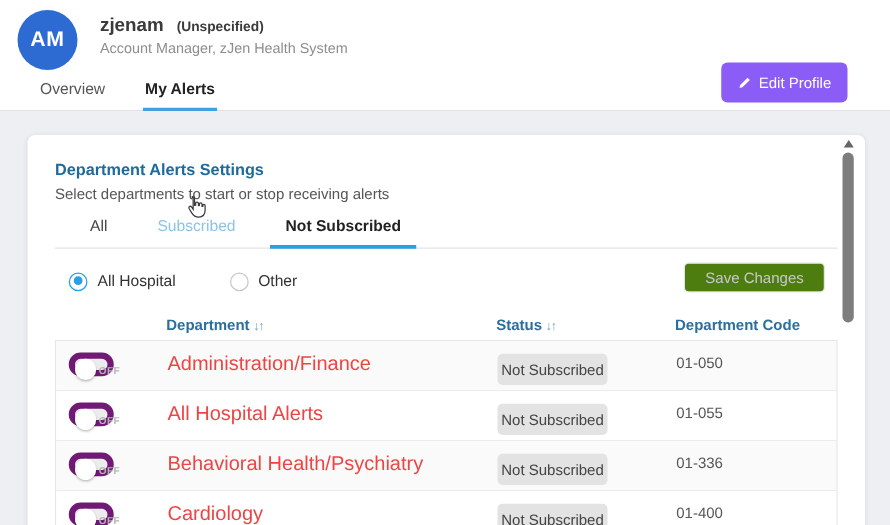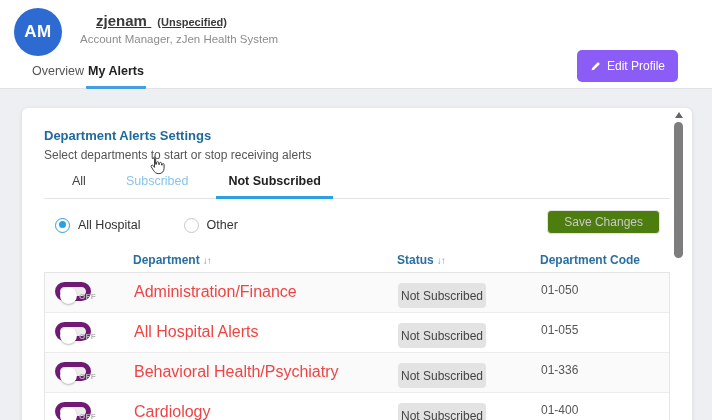--- a/index.html
+++ b/index.html
@@ -14,25 +14,25 @@
   .app-header {
     position:absolute; top:0; left:0; width:712px; height:89px;
     background:#fff; border-bottom:1px solid #e2e2e8;
   }
   .avatar {
     position:absolute; left:14px; top:8px; width:48px; height:48px;
     border-radius:50%; background:#2d6bd2; color:#fff;
     font-weight:bold; font-size:17px; letter-spacing:0.5px;
     display:flex; align-items:center; justify-content:center;
   }
-  .user-name-row { position:absolute; left:96px; top:12px; white-space:nowrap;text-decoration:underline; }
+  .user-name-row { position:absolute; left:80px; top:12px; white-space:nowrap; }
   .user-name { font-size:15px; font-weight:bold; color:#3a3a3a; }
   .user-qualifier { font-size:11px; font-weight:bold; color:#3a3a3a; margin-left:6px; }
   .user-subtitle { position:absolute; left:80px; top:33px; font-size:11.5px; color:#8d8d8d; }
-  .header-tabs { position:absolute; left:30px; bottom:-1px; display:flex; }
+  .header-tabs { position:absolute; left:30px; bottom:-1px; display:flex; gap:28px; }
   .header-tab {
     font-size:12.5px; color:#555; padding:0 2px 8px;
     border-bottom:3px solid transparent; border-radius:1px; cursor:pointer;
   }
   .header-tab.active { color:#222; font-weight:bold; border-bottom-color:#42a0e0; }
   .edit-profile-btn {
     position:absolute; right:34px; top:50px; height:25px;
     background:#8b5cf6; color:#fff; border:none; border-radius:5px;
     font-size:12px; font-family:inherit; display:flex; align-items:center; gap:6px;
     padding:16px 13px; cursor:pointer;

